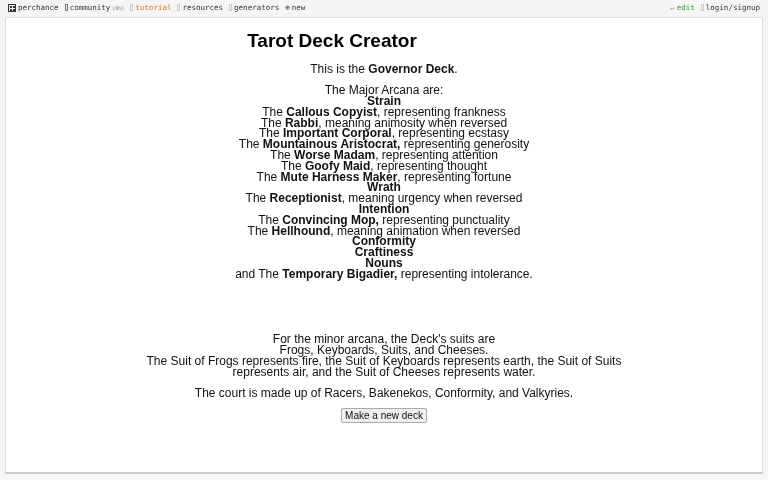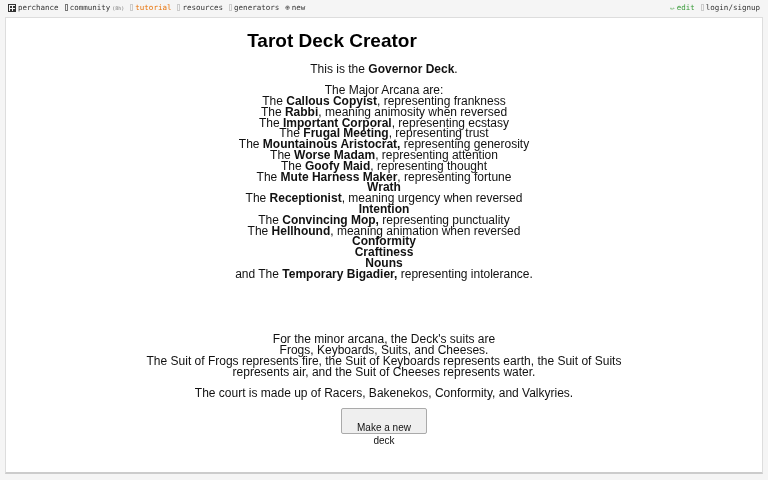--- a/index.html
+++ b/index.html
@@ -12,21 +12,21 @@
     .dice::before { content:""; position:absolute; left:1px; top:1px; width:2px; height:2px; background:#333; box-shadow:3px 0 #333, 0 3px #333, 3px 3px #333; }
     .glyph-box { display:inline-block; width:3px; height:7px; border:1px solid #777; box-sizing:border-box; }
     .glyph-box.light { border-color:#ccc; }
     .tutorial { color:#e8730a; }
     .small { font-size:5px; color:#777; }
     .edit { color:#3a9b3a; }
     .frame { position:absolute; left:5px; top:17px; width:758px; height:457px; background:#fff; border:1px solid #ddd; border-bottom:2px solid #ccc; box-sizing:border-box; }
     h1 { margin:0; position:absolute; top:30px; left:0; width:664px; text-align:center; font-size:19px; font-weight:bold; line-height:22px; }
     .block { position:absolute; left:0; width:768px; text-align:center; font-size:12px; line-height:10.8px; color:#111; }
     b { font-weight:bold; }
-    .btn { position:absolute; top:408px; left:341px; width:86px; height:15px; background:#efefef; border:1px solid #aaa; border-radius:2px; font-family:"Liberation Sans", sans-serif; font-size:10px; line-height:13px; text-align:center; color:#111; padding:12px; box-sizing:border-box; cursor:pointer; }
+    .btn { position:absolute; top:408px; left:341px; width:86px; height:15px; background:#efefef; border:1px solid #aaa; border-radius:2px; font-family:"Liberation Sans", sans-serif; font-size:10px; line-height:13px; text-align:center; color:#111; padding:0; box-sizing:border-box; cursor:pointer; }
   </style>
 </head>
 <body>
 
 <div class="topbar">
   <div class="left">
     <span class="nav-item">
       <span class="dice"></span>
       <span>perchance</span>
     </span>
@@ -66,24 +66,24 @@
 
 <div class="frame"></div>
 
 <h1>Tarot Deck Creator</h1>
 
 <div class="block" style="top:64px;"><span>This is the </span><b>Governor Deck</b><span>.</span></div>
 
 <div class="block" style="top:85px;">The Major Arcana are:</div>
 
 <div class="block" id="major-list" style="top:96px;">
+    <div><b>Strain</b></div>
     <div><span>The </span><b>Callous Copyist</b><span>, representing frankness</span></div>
     <div><span>The </span><b>Rabbi</b><span>, meaning animosity when reversed</span></div>
     <div><span>The </span><b>Important Corporal</b><span>, representing ecstasy</span></div>
-    <div><span>The </span><b>Frugal Meeting</b><span>, representing trust</span></div>
     <div><span>The </span><b>Mountainous Aristocrat,</b><span> representing generosity</span></div>
     <div><span>The </span><b>Worse Madam</b><span>, representing attention</span></div>
     <div><span>The </span><b>Goofy Maid</b><span>, representing thought</span></div>
     <div><span>The </span><b>Mute Harness Maker</b><span>, representing fortune</span></div>
     <div><b>Wrath</b></div>
     <div><span>The </span><b>Receptionist</b><span>, meaning urgency when reversed</span></div>
     <div><b>Intention</b></div>
     <div><span>The </span><b>Convincing Mop,</b><span> representing punctuality</span></div>
     <div><span>The </span><b>Hellhound</b><span>, meaning animation when reversed</span></div>
     <div><b>Conformity</b></div>

